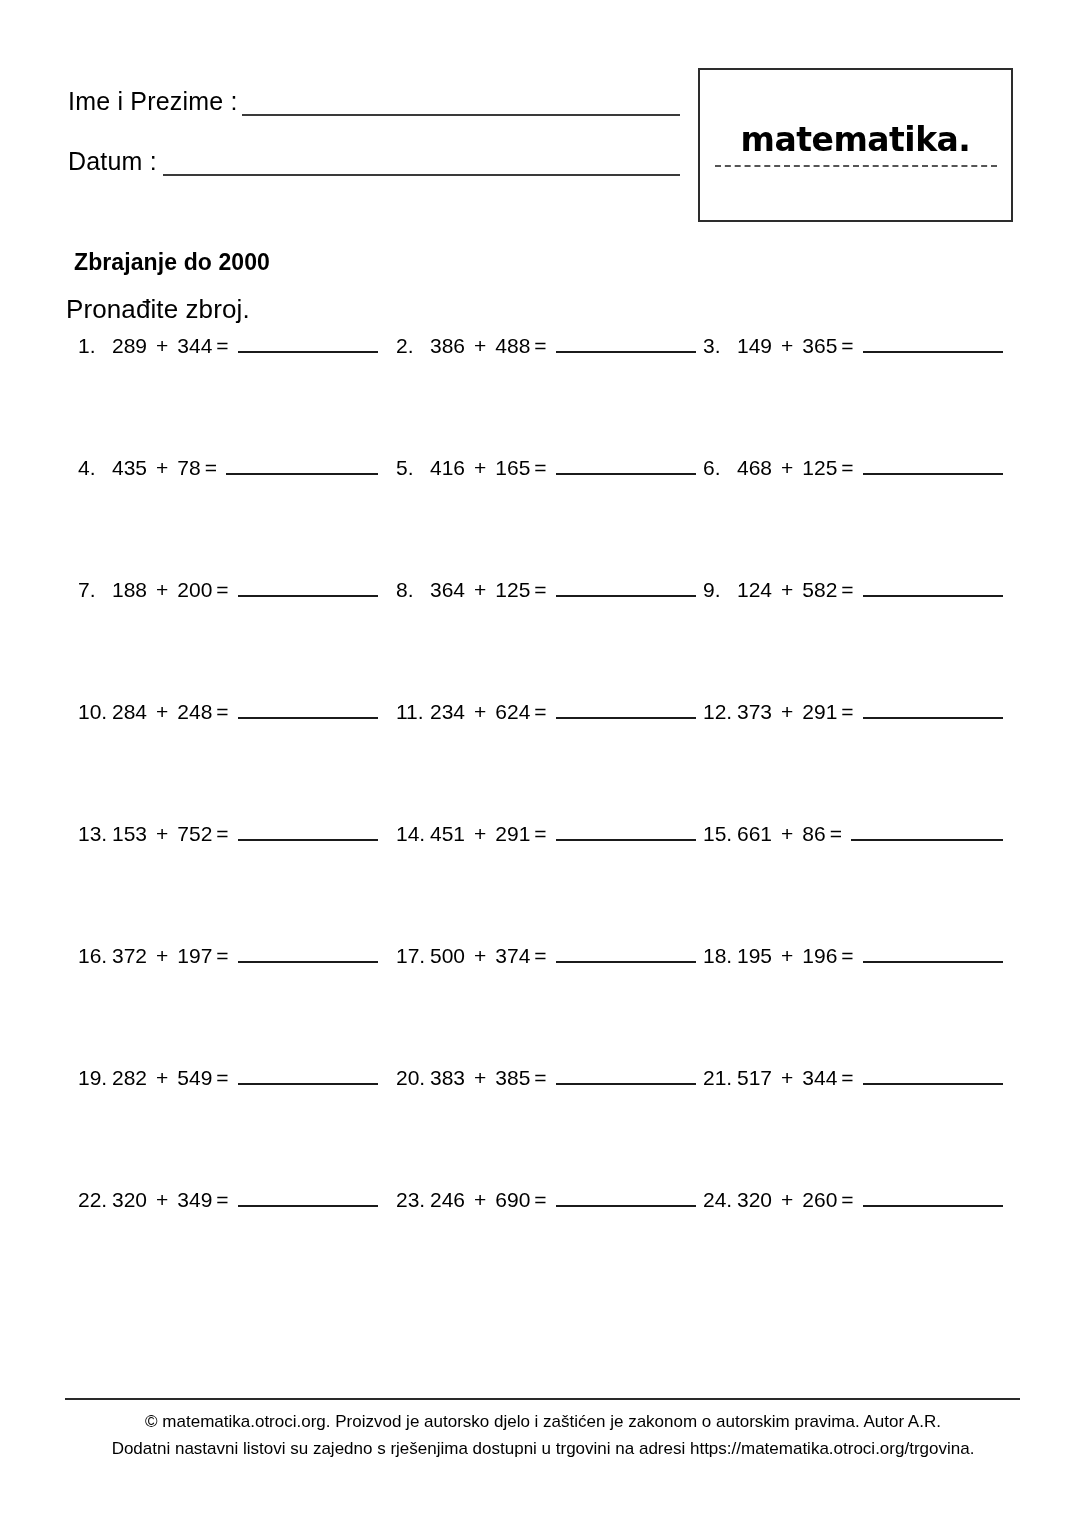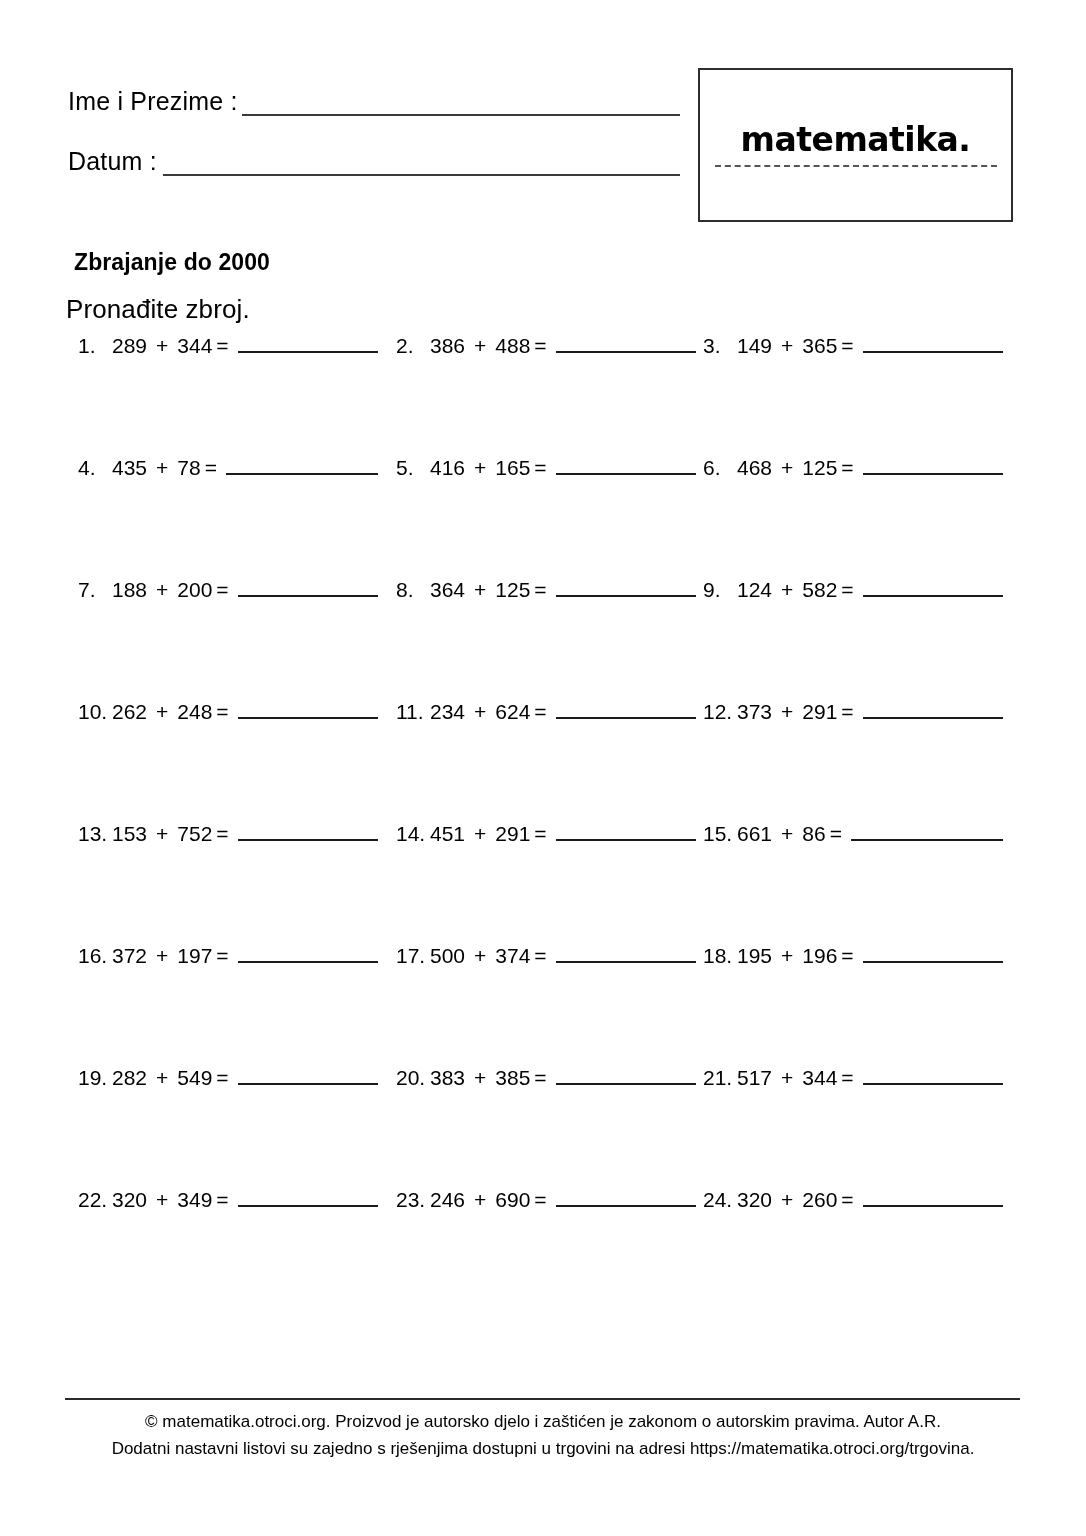--- a/index.html
+++ b/index.html
@@ -291,21 +291,21 @@
         <span class="op">+</span>
         <span class="prob-b">582</span>
         <span class="eq">=</span>
         <span class="blank"></span>
       </div>
     </div>
 
     <div class="prob-row">
       <div class="prob c1">
         <span class="prob-num">10.</span>
-        <span class="prob-a">262</span>
+        <span class="prob-a">284</span>
         <span class="op">+</span>
         <span class="prob-b">248</span>
         <span class="eq">=</span>
         <span class="blank"></span>
       </div>
       <div class="prob c2">
         <span class="prob-num">11.</span>
         <span class="prob-a">234</span>
         <span class="op">+</span>
         <span class="prob-b">624</span>

